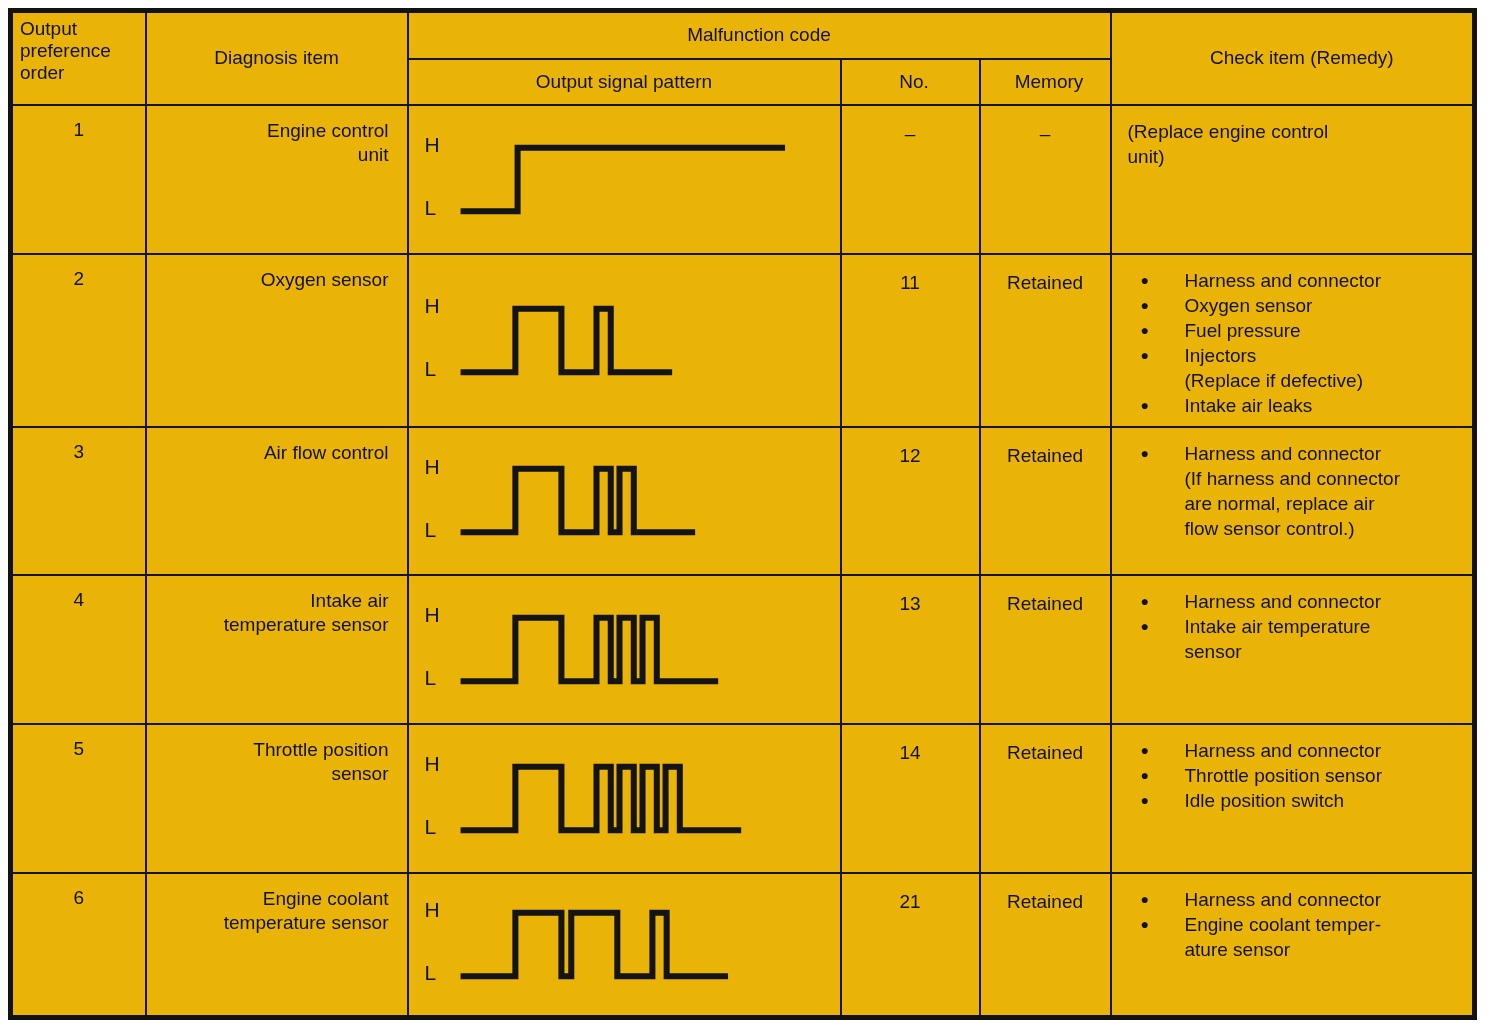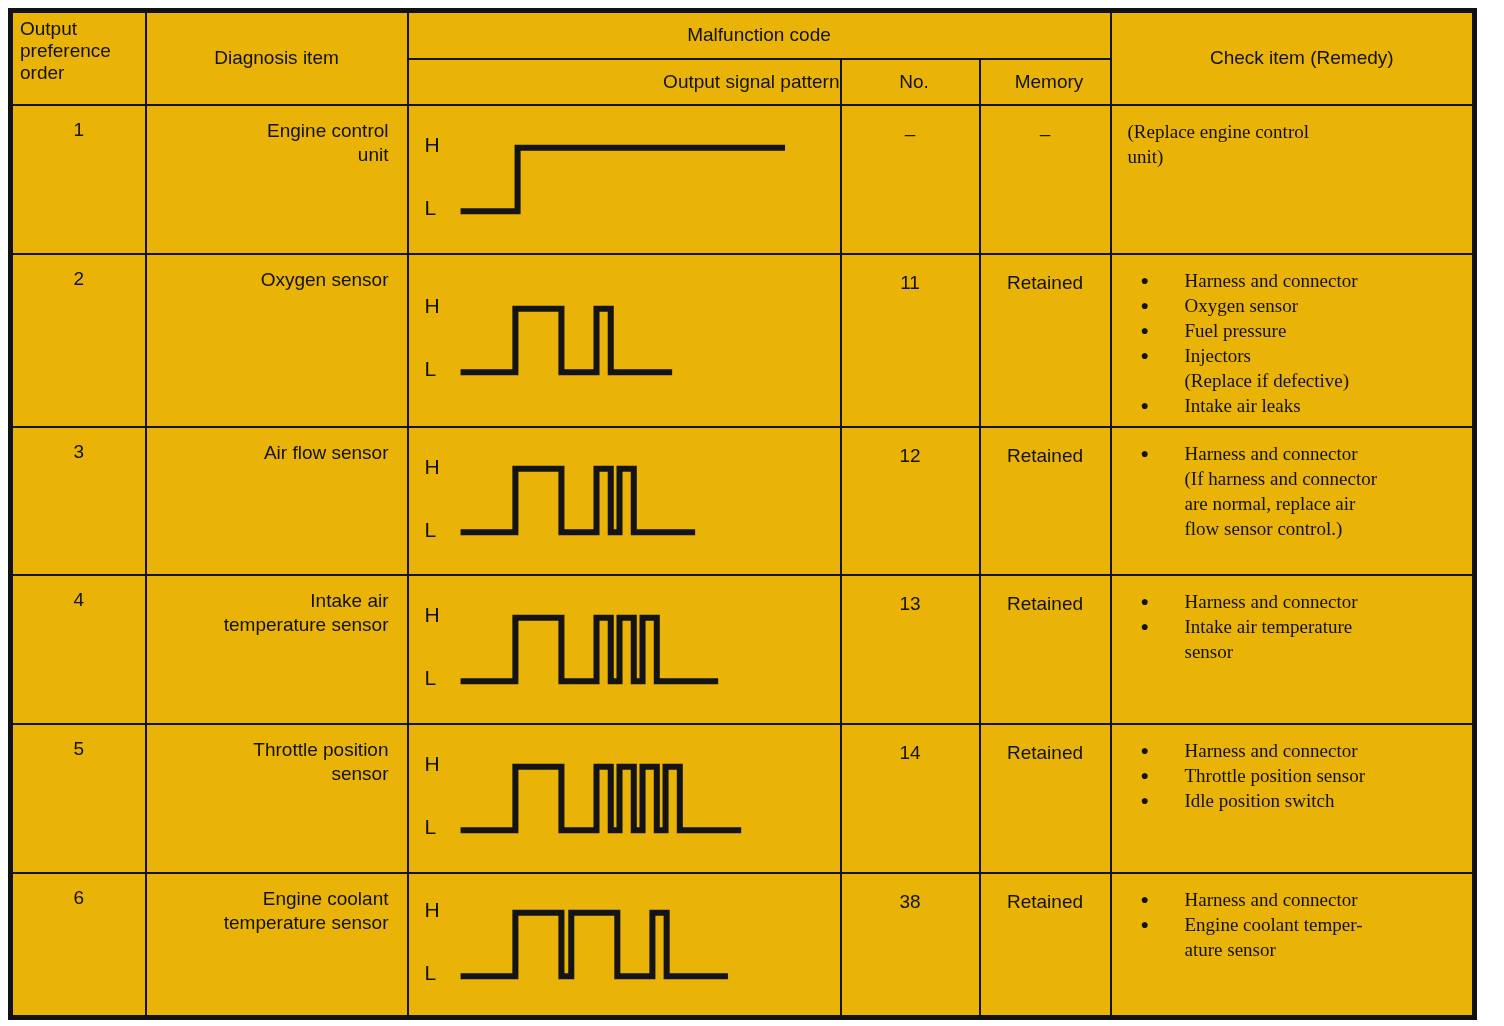--- a/index.html
+++ b/index.html
@@ -39,21 +39,21 @@
   tbody tr.r5{height:149px}
   tbody tr.r6{height:145px}
 
   th.pref{
     text-align:left;vertical-align:top;
     padding:5px 2px 0 7px;line-height:22px;
     white-space:pre-line;
   }
   th.diagh{vertical-align:middle;}
   th.malf{text-align:center;vertical-align:middle;}
-  th.sig{text-align:right;vertical-align:middle;}
+  th.sig{text-align:center;vertical-align:middle;}
   th.no,th.mem{text-align:center;vertical-align:middle;padding-left:8px;}
   th.chk{text-align:center;vertical-align:middle;padding-left:20px;}
 
   td.order{text-align:center;vertical-align:top;padding-top:13px;}
   td.item{
     text-align:right;vertical-align:top;
     padding:13px 18px 0 15px;line-height:24px;
     white-space:pre-line;
   }
   td.pattern{vertical-align:middle;padding-left:14px;}
@@ -65,21 +65,21 @@
   .lvl{position:absolute;left:2px;font-size:21px;line-height:21px;}
   .lvl.hi{top:3px;}
   .lvl.lo{top:66px;}
   svg.wave{display:block;}
 
   .check-line{line-height:25px;font-size:19px;display:flex;}
   .check-line .bullet{
     flex:0 0 44px;display:inline-block;padding-left:13px;
     font-size:14px;line-height:25px;
   }
-  .check-line .ctxt{flex:1;font-family:Liberation Serif, serif;}
+  .check-line .ctxt{flex:1;}
 </style>
 </head>
 <body>
 
 <div class="page">
 <table class="diag">
   <colgroup>
     <col class="c1">
         <col class="c2">
         <col class="c3">
@@ -170,21 +170,21 @@
             </div>
             <div class="check-line">
               <span class="bullet">●</span>
               <span class="ctxt">Intake air leaks</span>
             </div>
           </td>
     </tr>
 
     <tr class="r3">
       <td class="order">3</td>
-      <td class="item">Air flow sensor</td>
+      <td class="item">Air flow control</td>
       <td class="pattern">
         <div class="wavebox">
           <div class="levels">
             <span class="lvl hi">H</span>
             <span class="lvl lo">L</span>
           </div>
           <svg class="wave" width="342" height="95" viewBox="0 0 312 86">
                 <path d="M 6 72 H 56 V 14 H 98 V 72 H 130 V 14 H 143 V 72 H 151 V 14 H 164 V 72 H 220" fill="none" stroke="#141414" stroke-width="5.5"></path>
               </svg>
         </div>
@@ -285,21 +285,21 @@
         <div class="wavebox">
           <div class="levels">
             <span class="lvl hi">H</span>
             <span class="lvl lo">L</span>
           </div>
           <svg class="wave" width="342" height="95" viewBox="0 0 312 86">
                 <path d="M 6 72 H 56 V 14 H 98 V 72 H 107 V 14 H 149 V 72 H 181 V 14 H 194 V 72 H 250" fill="none" stroke="#141414" stroke-width="5.5"></path>
               </svg>
         </div>
       </td>
-      <td class="codeno">38</td>
+      <td class="codeno">21</td>
       <td class="memory">Retained</td>
       <td class="checks">
             <div class="check-line">
               <span class="bullet">●</span>
               <span class="ctxt">Harness and connector</span>
             </div>
             <div class="check-line">
               <span class="bullet">●</span>
               <span class="ctxt">Engine coolant temper-</span>
             </div>

